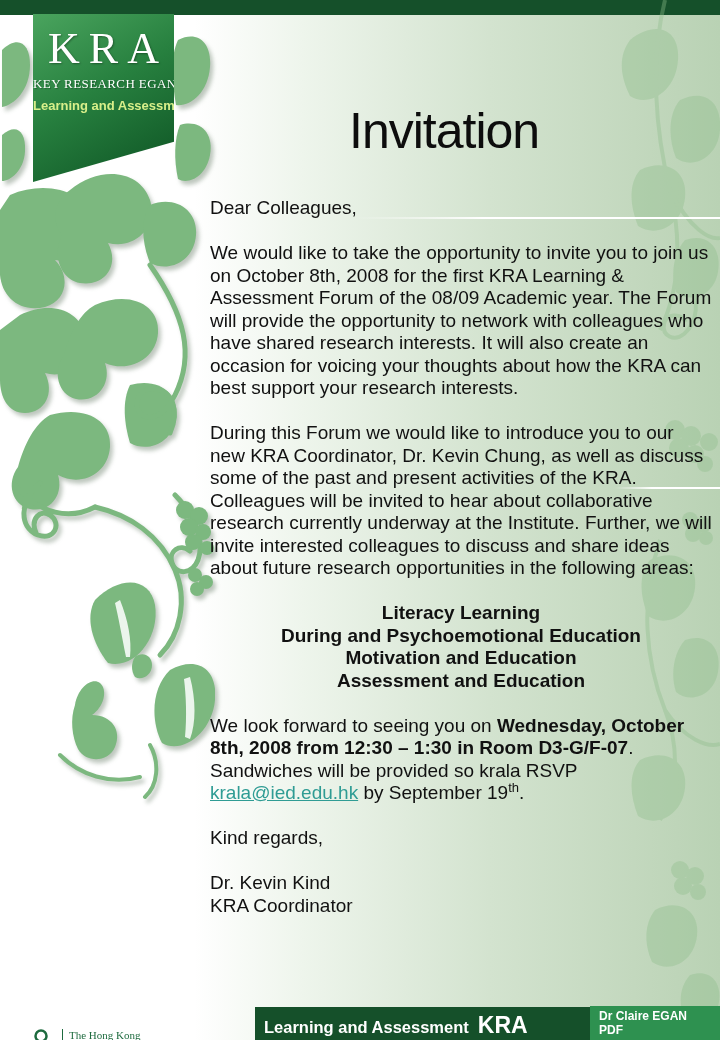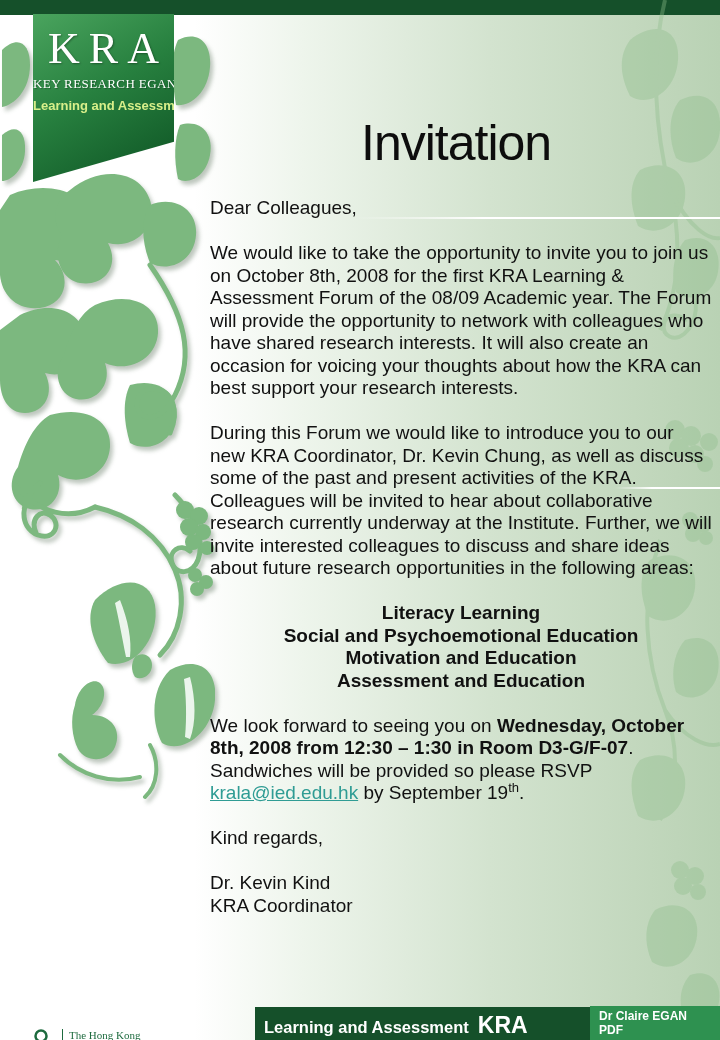--- a/index.html
+++ b/index.html
@@ -45,21 +45,21 @@
     font-family:"Liberation Serif", serif;
     font-size:13px;color:#ffffff;letter-spacing:.4px;white-space:nowrap;
     text-shadow:1px 1px 1px rgba(0,0,0,.3);
   }
   .kra-tagline{
     margin-top:6px;
     font-size:13px;font-weight:bold;color:#d8ef8a;white-space:nowrap;
   }
   
   .title{
-    position:absolute;left:345px;top:98px;margin:16px;
+    position:absolute;left:345px;top:98px;margin:4px;
     font-size:50px;font-weight:normal;color:#0d0d0d;
     letter-spacing:-1px;
   }
   .hline{
     position:absolute;height:2px;
     background:linear-gradient(to right,rgba(255,255,255,0),#ffffff 35%,#ffffff);
   }
   .hlineA{left:355px;top:217px;width:365px;}
   .hlineB{left:615px;top:487px;width:105px;}
   
@@ -225,26 +225,26 @@
   <div class="hline hlineA"></div>
   <div class="hline hlineB"></div>
 
   <div class="letter">
     <p>Dear Colleagues,</p>
     <p>We would like to take the opportunity to invite you to join us on October 8th, 2008 for the first KRA Learning &amp; Assessment Forum of the 08/09 Academic year. The Forum will provide the opportunity to network with colleagues who have shared research interests. It will also create an occasion for voicing your thoughts about how the KRA can best support your research interests.</p>
     <p>During this Forum we would like to introduce you to our new KRA Coordinator, Dr. Kevin Chung, as well as discuss some of the past and present activities of the KRA. Colleagues will be invited to hear about collaborative research currently underway at the Institute. Further, we will invite interested colleagues to discuss and share ideas about future research opportunities in the following areas:</p>
 
     <div class="areas">
       <div>Literacy Learning</div>
-      <div>Social and Psychoemotional Education</div>
+      <div>During and Psychoemotional Education</div>
       <div>Motivation and Education</div>
       <div>Assessment and Education</div>
     </div>
 
-    <p><span>We look forward to seeing you on </span><b>Wednesday, October 8th, 2008 from 12:30 – 1:30 in Room D3-G/F-07</b><span>. Sandwiches will be provided so please RSVP </span><a class="email-link">krala@ied.edu.hk</a><span> by September 19</span><sup>th</sup><span>.</span></p>
+    <p><span>We look forward to seeing you on </span><b>Wednesday, October 8th, 2008 from 12:30 – 1:30 in Room D3-G/F-07</b><span>. Sandwiches will be provided so krala RSVP </span><a class="email-link">krala@ied.edu.hk</a><span> by September 19</span><sup>th</sup><span>.</span></p>
 
     <p>Kind regards,</p>
 
     <div class="sig-row">
       <div class="sig-col-left">
         <div>Dr. Kevin Kind</div>
         <div>KRA Coordinator</div>
       </div>
     </div>
   </div>

